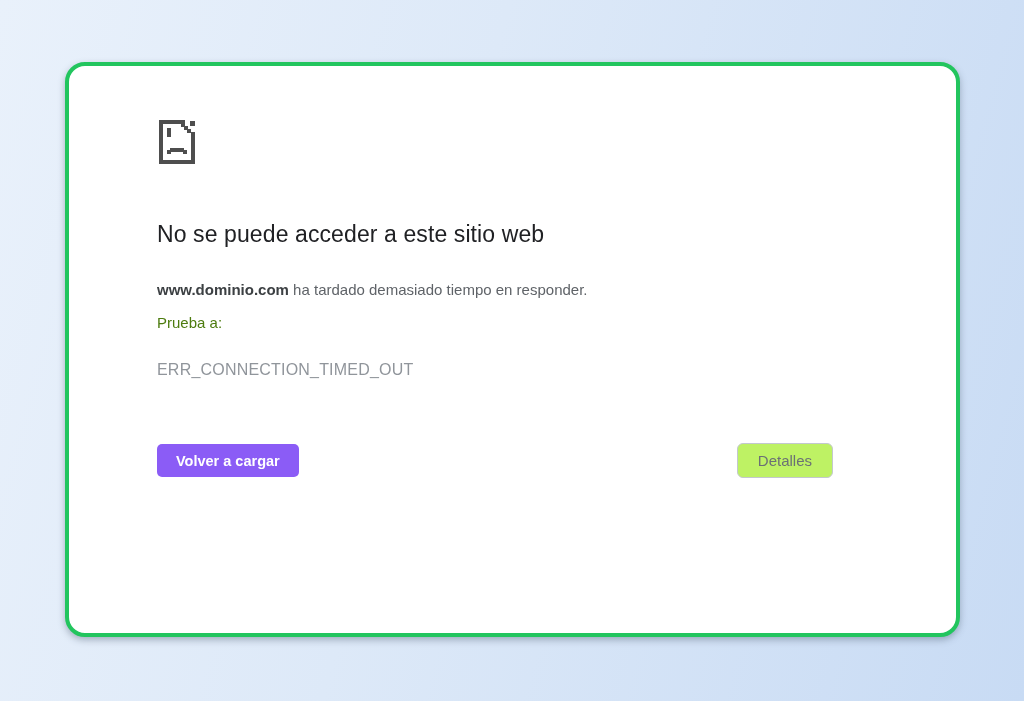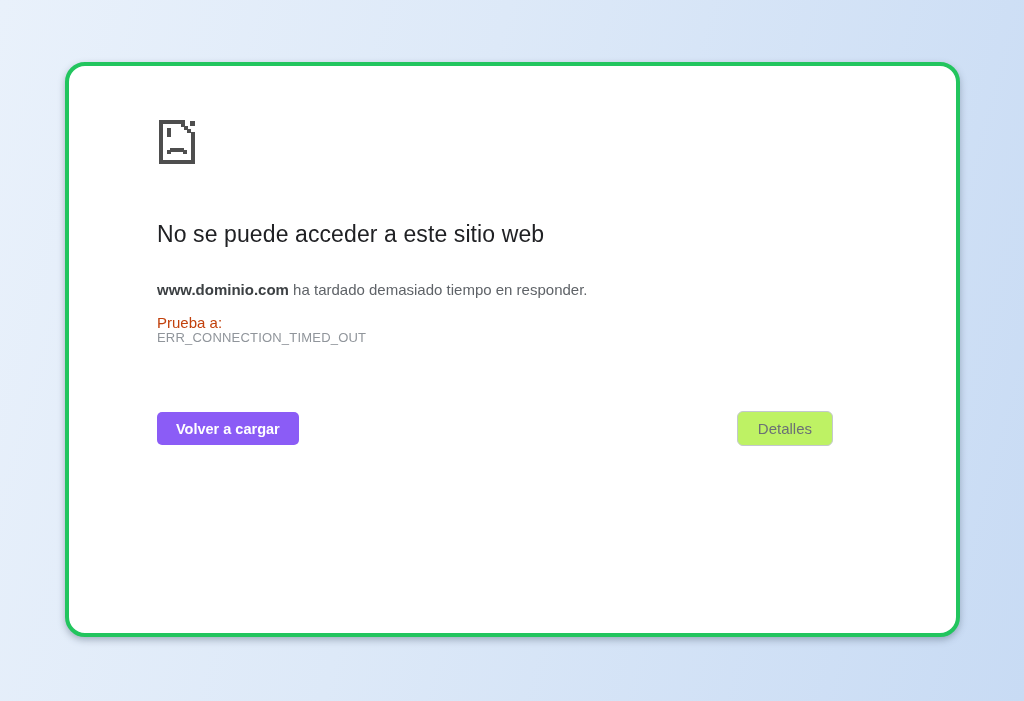--- a/index.html
+++ b/index.html
@@ -45,42 +45,43 @@
     line-height: 20px;
     color: #5f6368;
   }
   .error-message .domain {
     font-weight: 700;
     color: #3c4043;
   }
   .suggestions-intro {
     font-size: 15px;
     line-height: 16px;
-    color: #c2410c;
+    color: #4d7c0f;
   }
   ul.suggestions-list {
     margin: 8px 0 0 0;
     padding-left: 37px;
     list-style: disc outside;
     color: #5f6368;
   }
   ul.suggestions-list li {
     font-size: 15px;
     line-height: 27px;
     padding-left: 6px;
   }
   ul.suggestions-list li.plain { color: #5f6368; }
   ul.suggestions-list li.link-item { color: #5f6368; }
   ul.suggestions-list li a {
     color: #4285f4;
     text-decoration: none;
     cursor: pointer;
   }
   .error-code {
-    font-size: 13px;
+    margin-top: 32px;
+    font-size: 16px;
     line-height: 14px;
     color: #90959b;
     letter-spacing: 0.2px;
   }
   .button-row {
     margin-top: 66px;
     display: flex;
     justify-content: space-between;
     align-items: center;
   }

